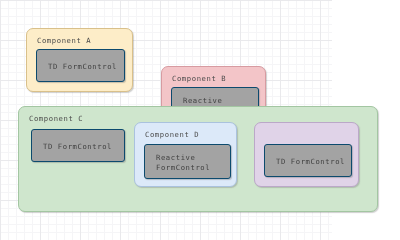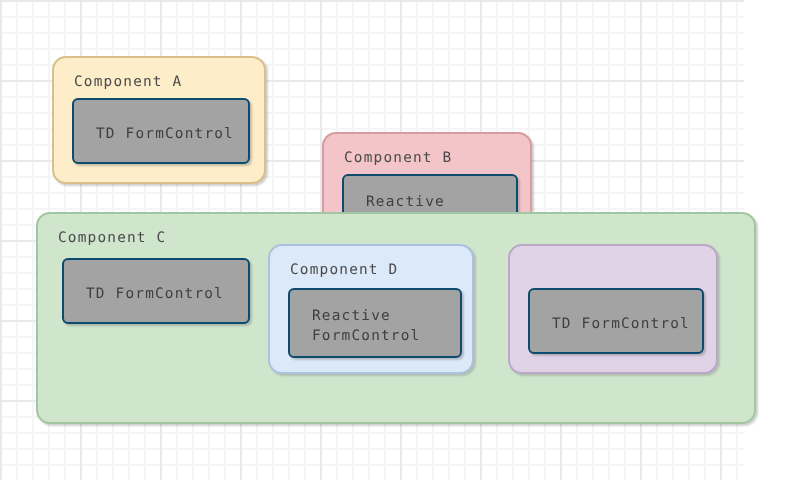--- a/index.html
+++ b/index.html
@@ -11,21 +11,20 @@
   #canvas{
     position:relative;width:332px;height:240px;
     background-color:#ffffff;
     background-image:
       linear-gradient(to right, #e9e9ec 1px, transparent 1px),
       linear-gradient(to bottom, #e9e9ec 1px, transparent 1px),
       linear-gradient(to right, #f5f5f7 1px, transparent 1px),
       linear-gradient(to bottom, #f5f5f7 1px, transparent 1px);
     background-size:40px 40px, 40px 40px, 8px 8px, 8px 8px;
     background-position:0 0, 0 0, 0 0, 0 0;
-    padding-left:40px;
   }
   .cbox{
     position:absolute;
     border-radius:7px;
     border:1px solid #b9b9b9;
     box-sizing:border-box;
     box-shadow:1px 1px 1px rgba(120,120,120,0.35);
   }
   .ctitle{
     position:absolute;

